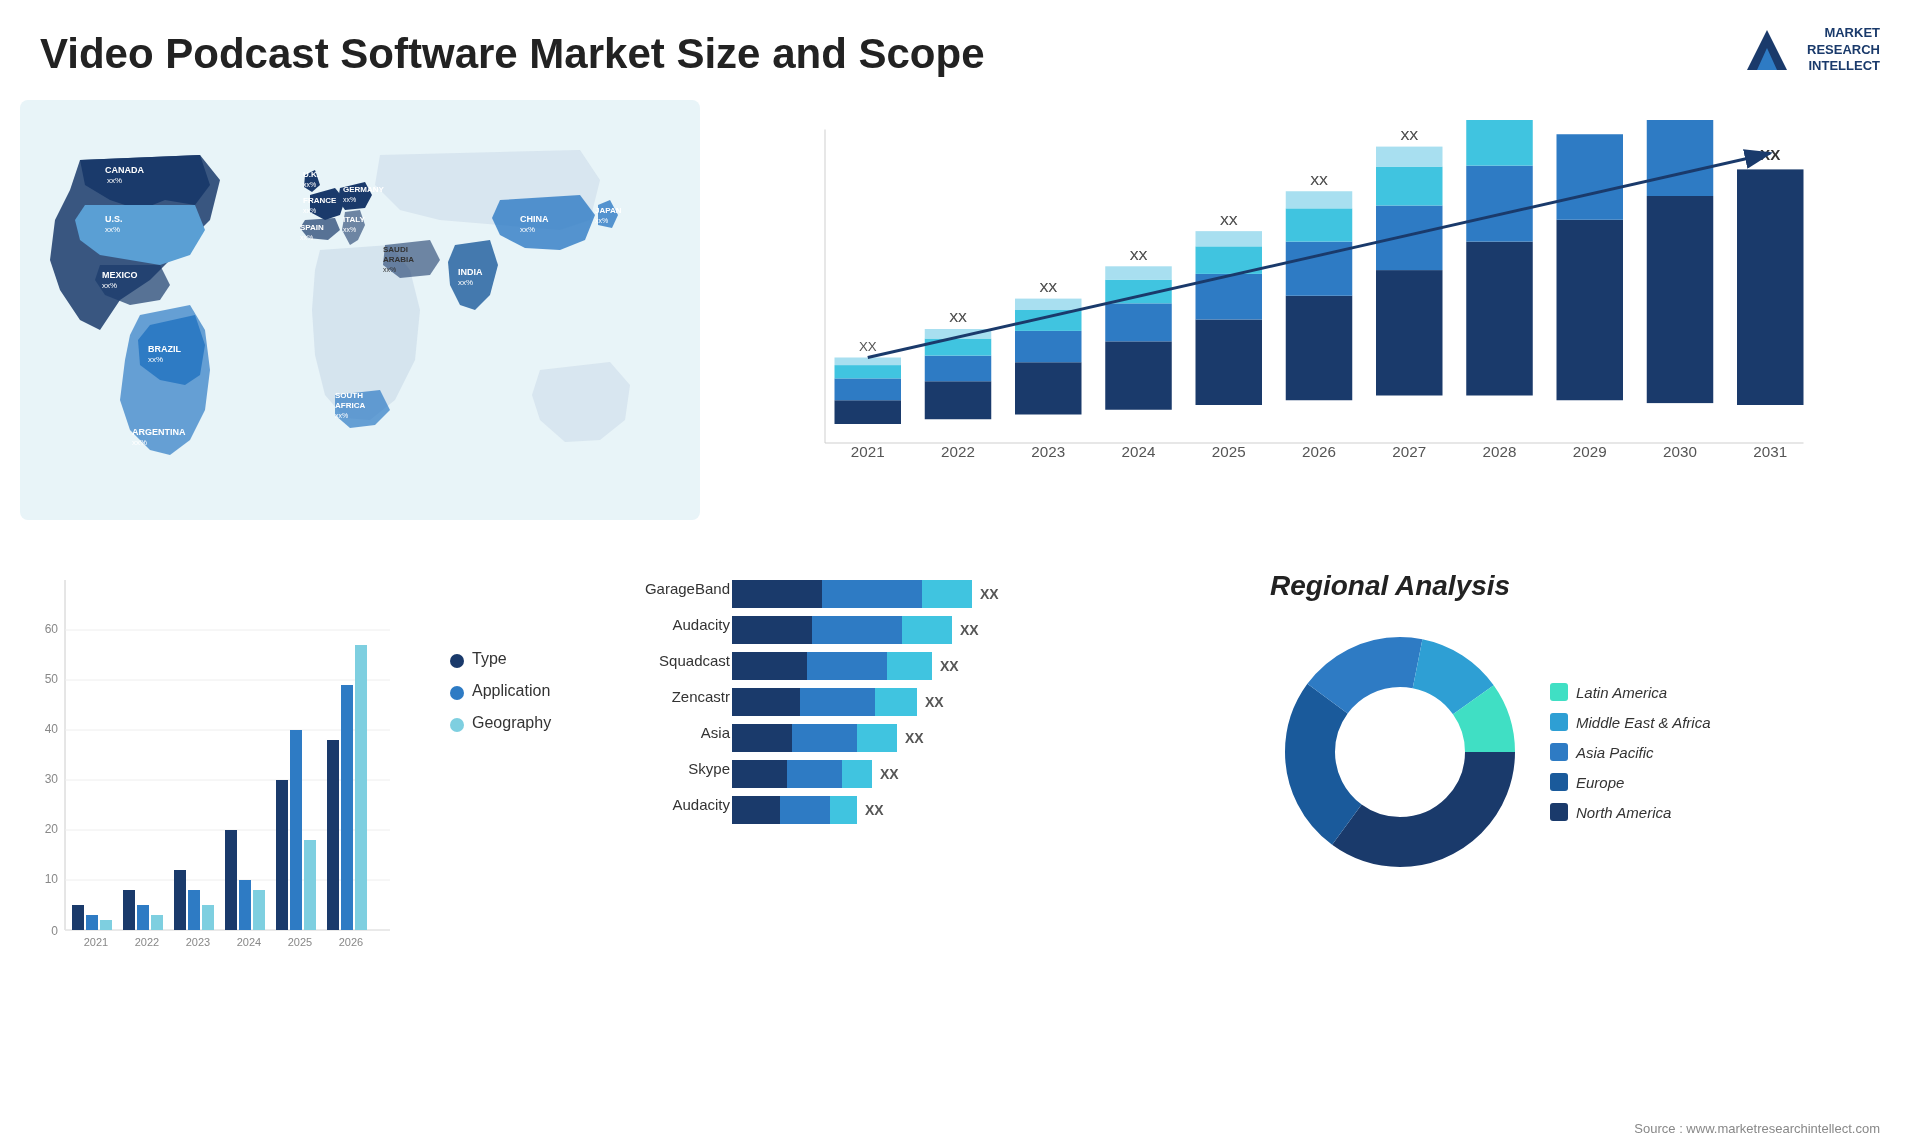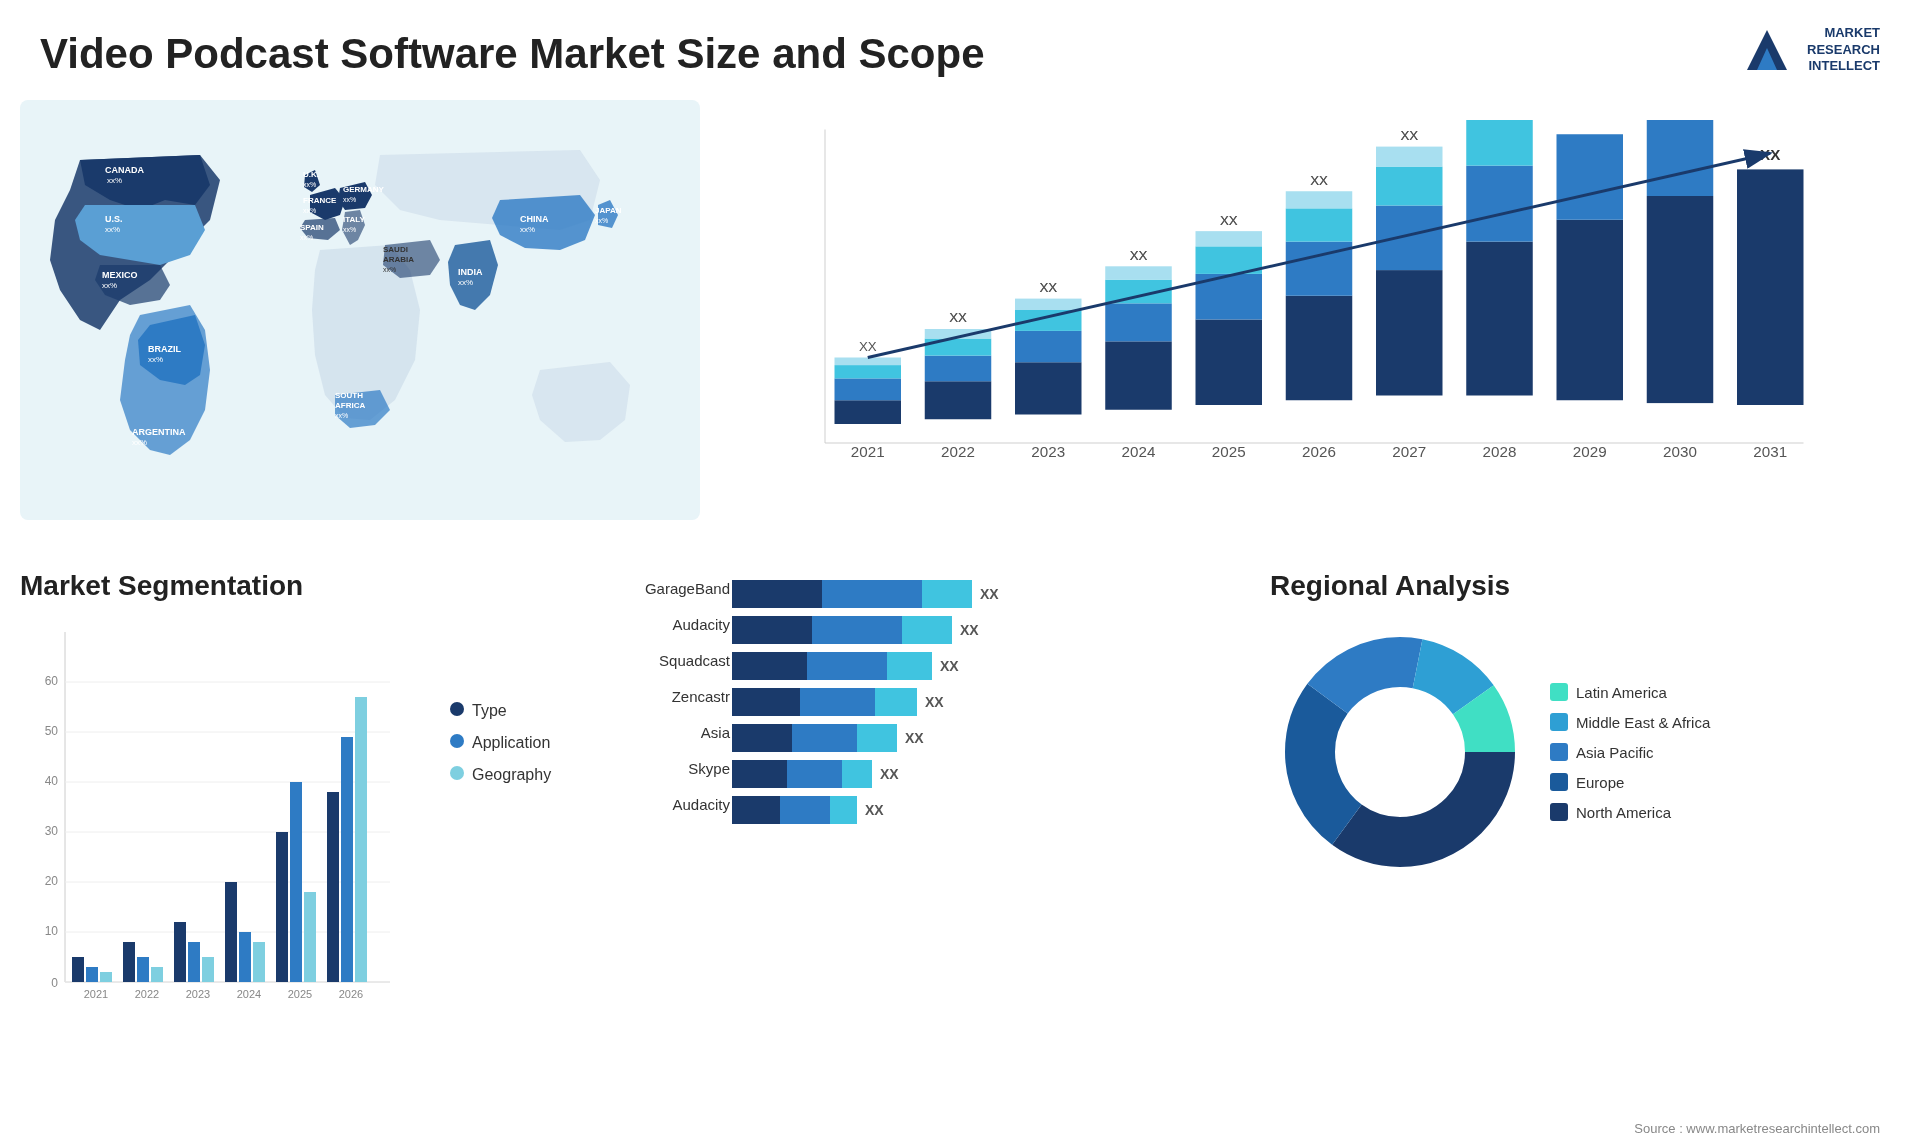--- a/index.html
+++ b/index.html
@@ -77,20 +77,21 @@
       left: 620px;
       width: 620px;
       height: 550px;
     }
     .bottom-right {
       position: absolute;
       top: 570px;
       left: 1270px;
       width: 640px;
       height: 550px;
+      font-style: italic;
     }
 
     
     .section-title {
       font-size: 28px;
       font-weight: 700;
       color: #222;
       margin-bottom: 20px;
     }
     .bar-chart-svg {
@@ -111,21 +112,21 @@
       height: 100%;
       position: relative;
     }
     .seg-legend {
       width: 160px;
       padding-top: 80px;
       padding-left: 10px;
     }
     .seg-legend-item {
       display: flex;
-      align-items: flex-start;
+      align-items: flex-end;
       gap: 8px;
       margin-bottom: 14px;
       font-size: 16px;
       color: #333;
     }
     .legend-dot {
       width: 14px;
       height: 14px;
       border-radius: 50%;
     }
@@ -409,21 +410,20 @@
     <text x="190" y="213" text-anchor="middle" font-size="14" fill="#555">XX</text>
     <text x="285" y="181" text-anchor="middle" font-size="14" fill="#555">XX</text>
     <text x="380" y="147" text-anchor="middle" font-size="14" fill="#555">XX</text>
     <text x="475" y="110" text-anchor="middle" font-size="14" fill="#555">XX</text>
     <text x="570" y="68" text-anchor="middle" font-size="14" fill="#555">XX</text>
     <text x="665" y="21" text-anchor="middle" font-size="14" fill="#555">XX</text>
   </svg>
 </div>
 
 <div class="bottom-left">
-  <div class="section-title">Market Segmentation</div>
   <div class="seg-chart-container">
     <div class="seg-chart-area">
       <svg viewBox="0 0 380 420" width="380" height="420">
 
         <line x1="45" y1="10" x2="45" y2="360" stroke="#ccc" stroke-width="1"></line>
 
         <line x1="45" y1="360" x2="370" y2="360" stroke="#ccc" stroke-width="1"></line>
 
         <text x="38" y="365" text-anchor="end" font-size="12" fill="#888">0</text>
         <line x1="45" y1="360" x2="370" y2="360" stroke="#eee" stroke-width="1"></line>

